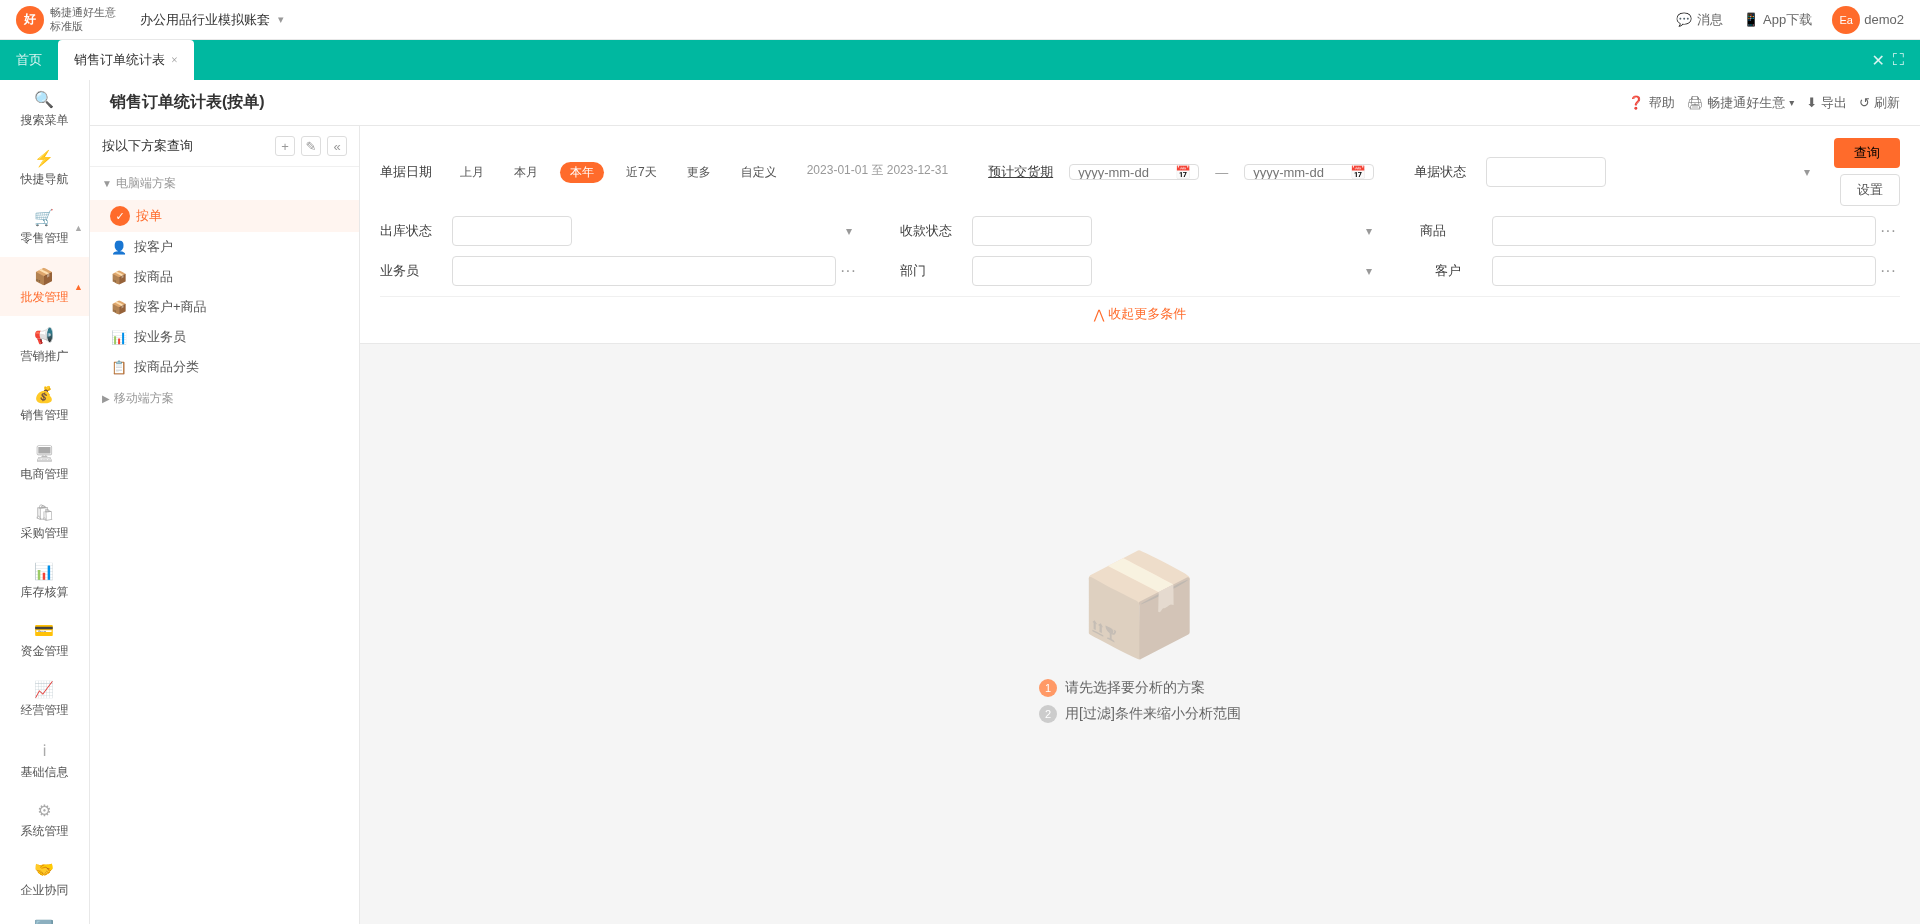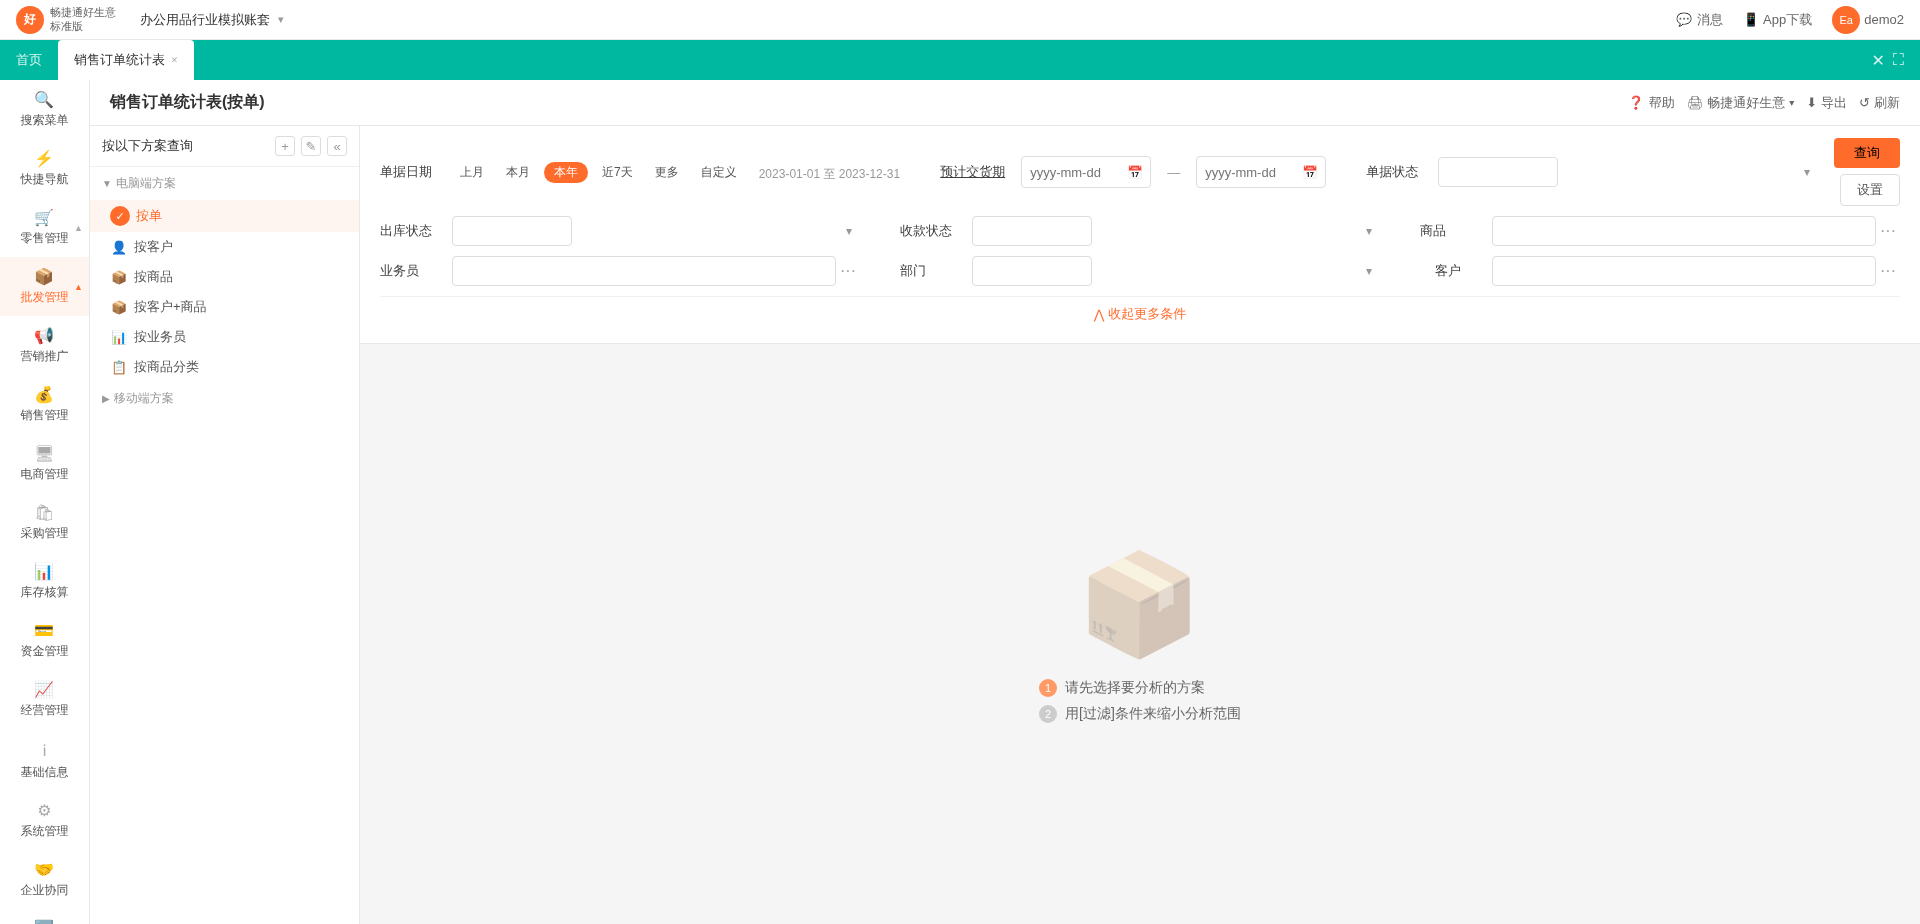--- a/index.html
+++ b/index.html
@@ -52,31 +52,31 @@
     .orange-dot { width: 20px; height: 20px; background: #ff6b2b; border-radius: 50%; display: flex; align-items: center; justify-content: center; color: #fff; font-size: 11px; }
 
     
     .right-panel { flex: 1; display: flex; flex-direction: column; overflow: hidden; background: #f5f5f5; }
 
     
     .filter-area { background: #fff; padding: 12px 20px; border-bottom: 1px solid #e8e8e8; }
     .filter-row { display: flex; align-items: center; gap: 16px; margin-bottom: 10px; flex-wrap: nowrap; }
     .filter-row:last-child { margin-bottom: 0; }
     .filter-label { font-size: 13px; color: #404040; white-space: nowrap; min-width: 56px; }
-    .date-filter-group { display: flex; align-items: flex-end; gap: 6px; }
+    .date-filter-group { display: flex; align-items: flex-start; gap: 14px; }
     .date-btn { padding: 2px 8px; font-size: 12px; color: #555; cursor: pointer; border: none; background: none; }
     .date-btn.active { background: #ff6b2b; color: #fff; border-radius: 12px; padding: 2px 10px; }
     .date-range-text { font-size: 12px; color: #999; margin-left: 8px; }
     .filter-input { flex: 1; height: 30px; border: 1px solid #ddd; border-radius: 4px; padding: 0 8px; font-size: 13px; color: #333; outline: none; min-width: 120px; }
     .filter-input::placeholder { color: #bbb; }
     .filter-select { flex: 1; height: 30px; border: 1px solid #ddd; border-radius: 4px; padding: 0 8px; font-size: 13px; color: #333; outline: none; appearance: none; background: #fff; min-width: 120px; cursor: pointer; }
     .filter-select-wrap { flex: 1; position: relative; min-width: 120px; }
     .filter-select-wrap::after { content: '▾'; position: absolute; right: 8px; top: 50%; transform: translateY(-50%); color: #999; pointer-events: none; font-size: 12px; }
     .date-input-wrap { position: relative; }
-    .date-input-wrap input { height: 32px; border: 1px solid #ddd; border-radius: 4px; padding: 0 28px 0 8px; font-size: 13px; color: #bbb; outline: none; width: 130px; }
+    .date-input-wrap input { height: 16px; border: 1px solid #ddd; border-radius: 4px; padding: 0 28px 0 8px; font-size: 13px; color: #bbb; outline: none; width: 130px; }
     .date-input-wrap .cal-icon { position: absolute; right: 8px; top: 50%; transform: translateY(-50%); color: #bbb; font-size: 13px; }
     .date-separator { color: #999; }
     .status-select { flex: 1; min-width: 200px; }
     .ellipsis-btn { color: #999; cursor: pointer; font-size: 16px; padding: 0 4px; }
 
     
     .search-btn { background: #ff6b2b; color: #000000; border: none; border-radius: 4px; padding: 6px 20px; font-size: 13px; cursor: pointer; white-space: nowrap; }
     .setting-btn { background: #fff; color: #555; border: 1px solid #ddd; border-radius: 4px; padding: 6px 16px; font-size: 13px; cursor: pointer; white-space: nowrap; }
     .btn-group { display: flex; flex-direction: column; gap: 6px; align-items: flex-end; margin-left: auto; }
 

